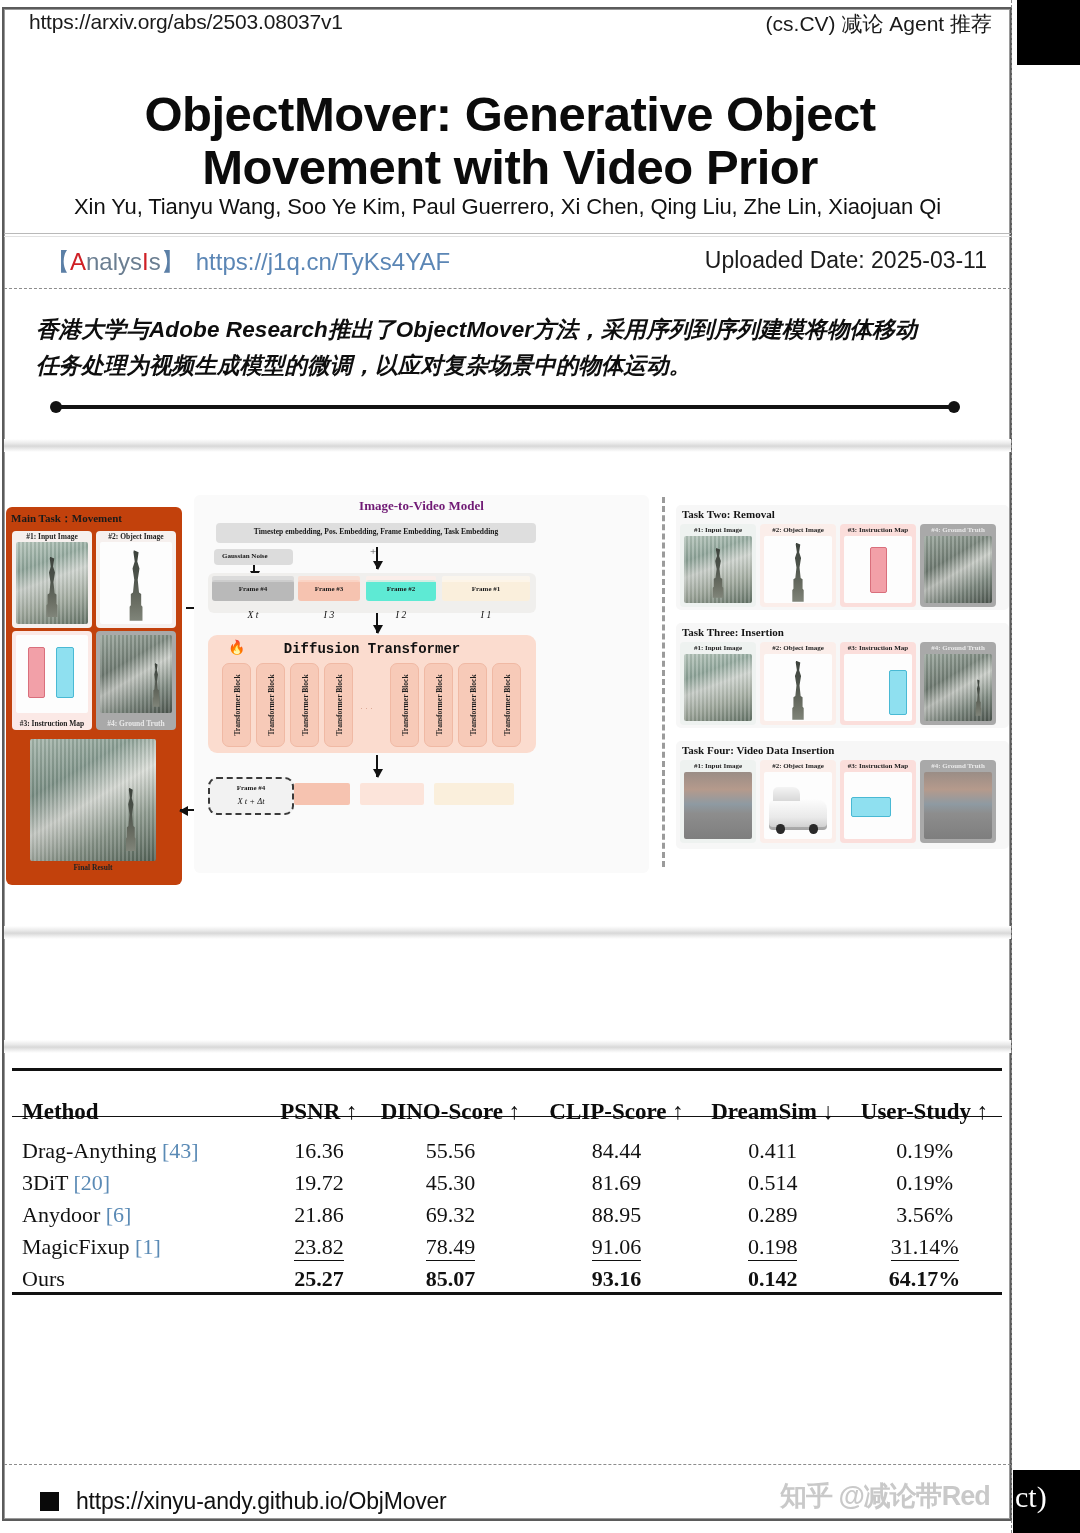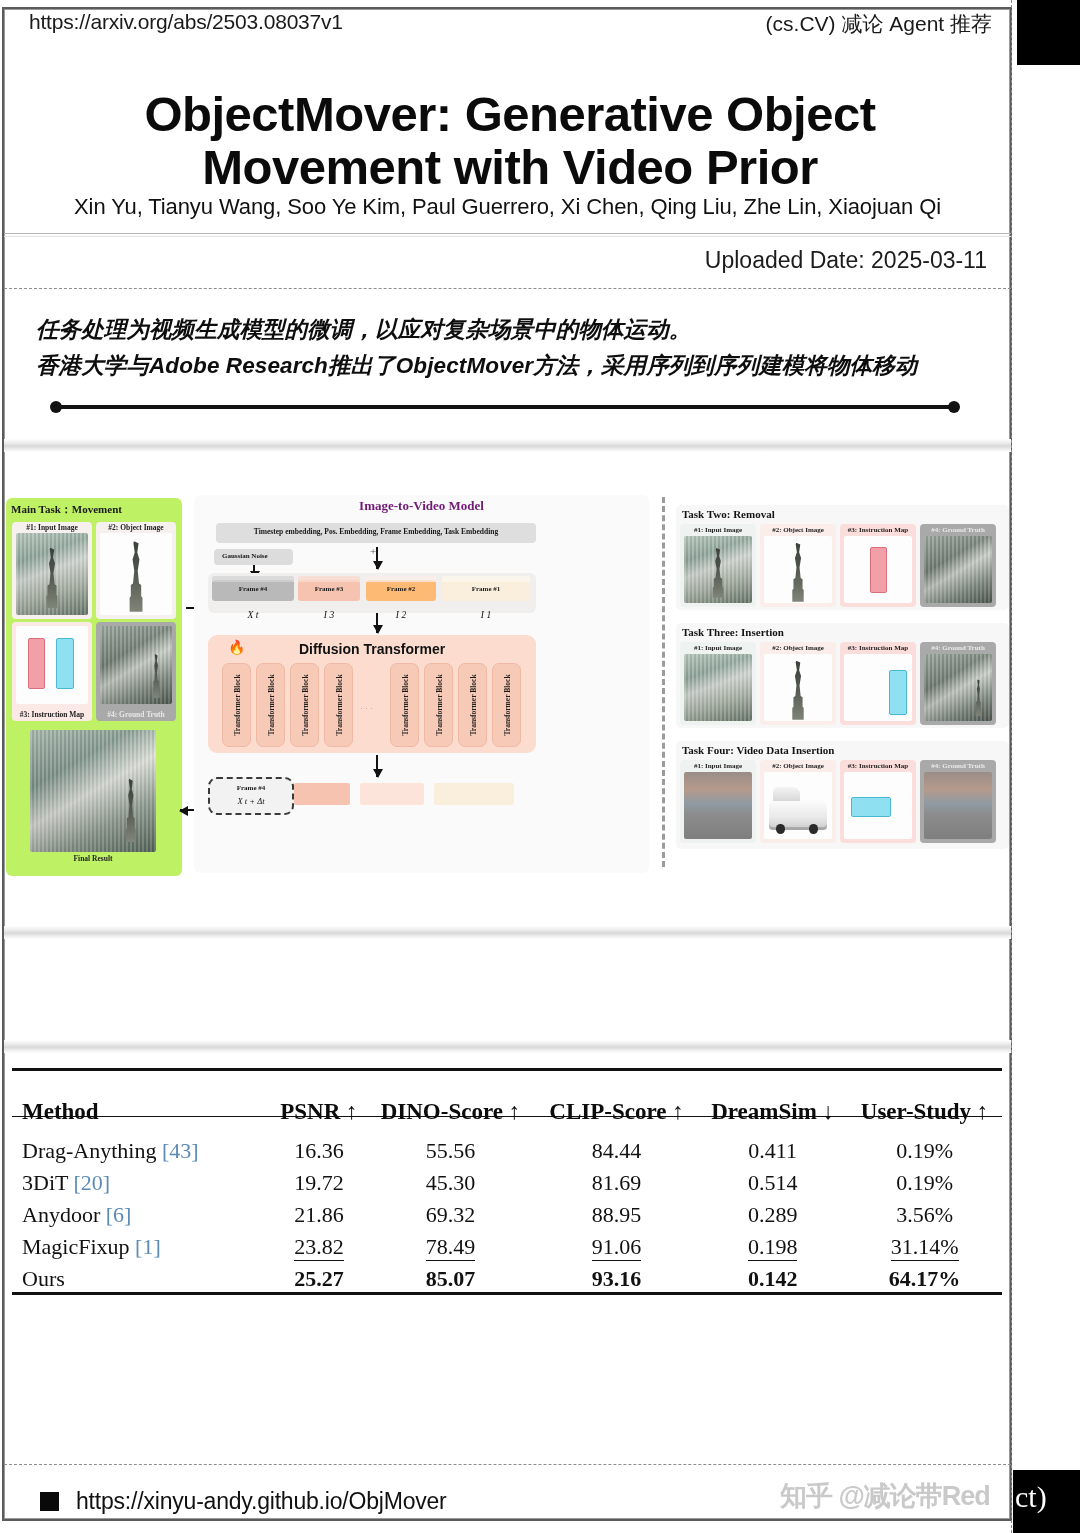--- a/index.html
+++ b/index.html
@@ -58,21 +58,21 @@
   .band.b1 { top:439px; }
   .band.b2 { top:926px; }
   .band.b3 { top:1040px; }
 
   
   .figure { position:absolute; left:4px; top:485px; width:1007px; height:400px; }
 
   .fig-panel { position:absolute; border-radius:6px; }
 
   
-  .p-main { left:2px; top:13px; width:176px; height:378px; background:#bef264; }
+  .p-main { left:2px; top:22px; width:176px; height:378px; background:#c2410c; }
   .p-main .hdr { position:absolute; left:5px; top:4px; font-family:"Liberation Serif", serif; font-weight:bold; font-size:11px; color:#1a1a1a; white-space:nowrap; }
 
   .thumbgrid { position:absolute; left:6px; top:24px; width:164px; height:199px; }
   .tb { position:absolute; border-radius:4px; overflow:hidden; }
   .tb .lbl { position:absolute; left:0; width:100%; text-align:center; font-family:"Liberation Serif", serif;
              font-weight:bold; font-size:7.5px; }
   .tb .img { position:absolute; border-radius:2px; overflow:hidden; }
 
   .cap-lbl { font-family:"Liberation Serif", serif; font-weight:bold; font-size:7.5px; color:#222; }
 
@@ -144,21 +144,21 @@
   .frames-tray { position:absolute; left:14px; top:78px; width:328px; height:40px; background:#f0efed; border-radius:6px; }
   .fcube { position:absolute; top:7px; height:21px; border-radius:3px; }
   .fcube span { position:absolute; left:0; top:5px; width:100%; text-align:center;
                 font-family:"Liberation Serif", serif; font-weight:bold; font-size:7px; color:#1a1a1a; }
   .fcube i { position:absolute; left:0; top:-4px; width:100%; height:6px; border-radius:2px 2px 0 0; opacity:.75; }
   .fmath { position:absolute; top:30px; width:100%; text-align:center;
            font-family:"Liberation Serif", serif; font-style:italic; font-size:9.5px; color:#111; }
 
   .dit { position:absolute; left:14px; top:140px; width:328px; height:118px; background:#fbdccf; border-radius:9px; }
   .dit .t { position:absolute; left:0; top:6px; width:100%; text-align:center;
-            font-family:Liberation Sans, sans-serif; font-weight:bold; font-size:14px; color:#111; }
+            font-family:Liberation Mono, monospace; font-weight:bold; font-size:14px; color:#111; }
   .flame { position:absolute; left:20px; top:4px; font-size:14px; }
   .tblk { position:absolute; top:28px; width:27px; height:82px; background:#f7cab8; border:1px solid #f0b9a4; border-radius:7px; }
   .tblk span { position:absolute; left:50%; top:50%; transform:translate(-50%,-50%) rotate(-90deg);
                white-space:nowrap; font-family:"Liberation Serif", serif; font-weight:bold; font-size:7.5px; color:#1d1d1d; }
   .dots-mid { position:absolute; left:152px; top:68px; font-size:9px; color:#d9a391; letter-spacing:2px; }
 
   .outframe { position:absolute; left:14px; top:282px; width:82px; height:34px;
               border:2px dashed #3a3a3a; border-radius:9px; background:#f2f2f2; }
   .outframe span { position:absolute; left:0; top:5px; width:100%; text-align:center;
                    font-family:"Liberation Serif", serif; font-weight:bold; font-size:7px; color:#1a1a1a; }
@@ -219,27 +219,30 @@
   <div class="frame"></div>
   <div class="frame-inner-line"></div>
   <div class="dashed-v-right"></div>
 
   <div class="title">ObjectMover: Generative Object Movement with Video Prior</div>
   <div class="authors">Xin Yu, Tianyu Wang, Soo Ye Kim, Paul Guerrero, Xi Chen, Qing Liu, Zhe Lin, Xiaojuan Qi</div>
   <div class="hr-authors"></div>
   <div class="hr-authors2"></div>
 
   <div class="analysis-row">
+    <div class="analysis-link">
+      <span class="brk">【</span><span class="red">A</span><span class="gray">nalys</span><span class="red">I</span><span class="gray">s</span><span class="brk">】</span><span class="u">https://j1q.cn/TyKs4YAF</span>
+    </div>
     <div class="uploaded">Uploaded Date: 2025-03-11</div>
   </div>
   <div class="dashed-h-1"></div>
 
   <div class="summary">
+    <div>香港大学与Adobe Research推出了ObjectMover方法，采用序列到序列建模将物体移动</div>
     <div>任务处理为视频生成模型的微调，以应对复杂场景中的物体运动。</div>
-    <div>香港大学与Adobe Research推出了ObjectMover方法，采用序列到序列建模将物体移动</div>
   </div>
 
   <div class="dumbbell">
     <div class="dot l"></div>
     <div class="bar"></div>
     <div class="dot r"></div>
   </div>
 
   <div class="band b1"></div>
 
@@ -326,21 +329,21 @@
         <div class="fcube" style="left:4px;width:82px;background:#b9b9b9;">
           <i style="background:#d4d4d4;"></i>
           <span>Frame #4</span>
           <div class="fmath">X t</div>
         </div>
         <div class="fcube" style="left:90px;width:62px;background:#f6c3b0;">
           <i style="background:#fbd9cc;"></i>
           <span>Frame #3</span>
           <div class="fmath">I 3</div>
         </div>
-        <div class="fcube" style="left:158px;width:70px;background:#fdba74;">
+        <div class="fcube" style="left:158px;width:70px;background:#5eead4;">
           <i style="background:#fdeee8;"></i>
           <span>Frame #2</span>
           <div class="fmath">I 2</div>
         </div>
         <div class="fcube" style="left:234px;width:88px;background:#faefdc;">
           <i style="background:#fdf7ec;"></i>
           <span>Frame #1</span>
           <div class="fmath">I 1</div>
         </div>
       </div>

